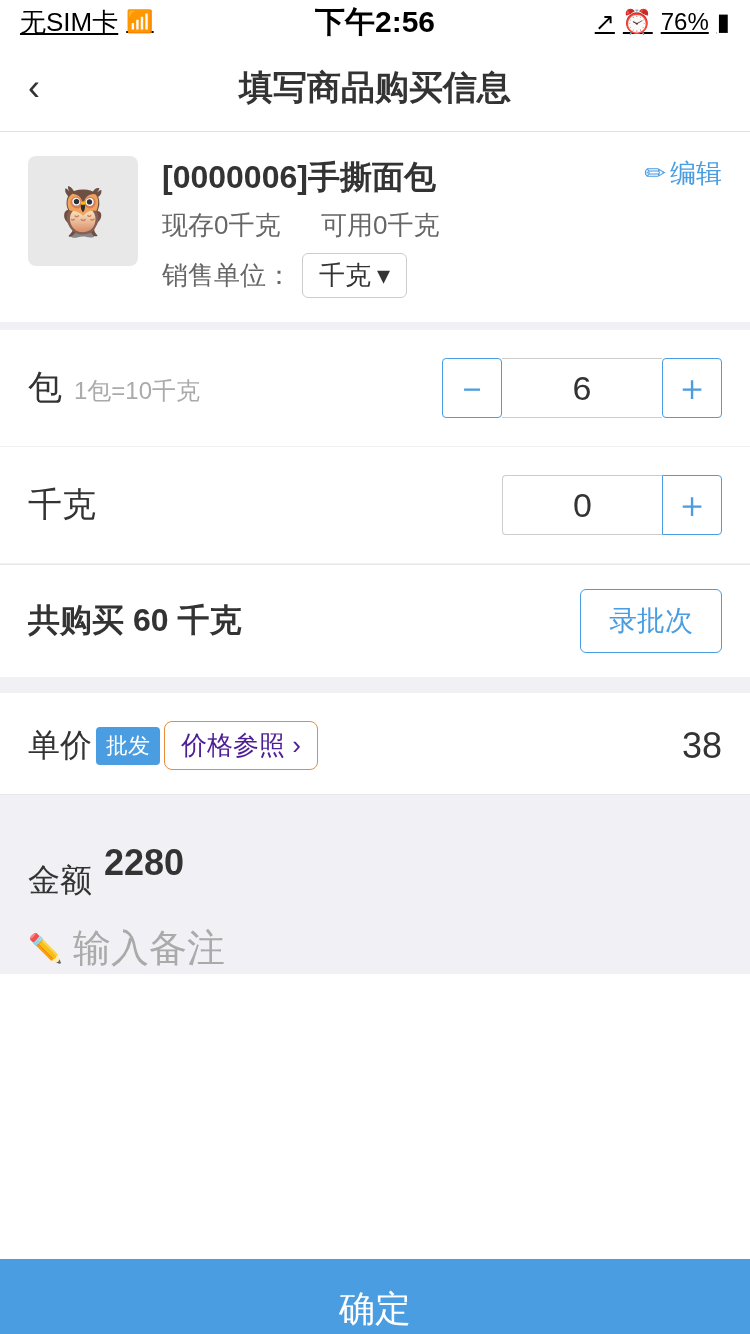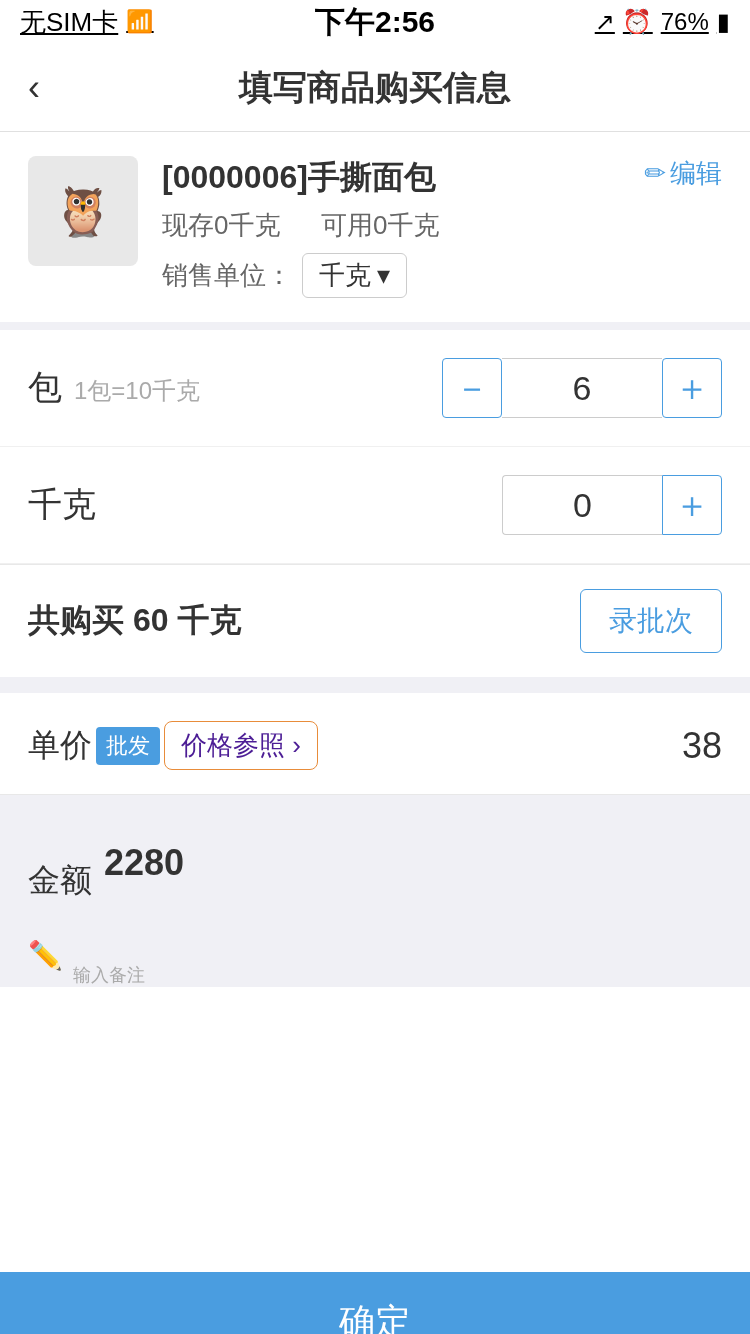--- a/index.html
+++ b/index.html
@@ -295,23 +295,22 @@
     .note-row {
       display: flex;
       align-items: center;
       gap: 10px;
     }
     .note-icon {
       font-size: 28px;
       color: #aaa;
     }
     .note-text {
-      font-size: 18px;
+      font-size: 38px;
       color: #aaa;
-      margin-top: 40px;
     }
 
     
     .white-area {
       background: #fff;
       flex: 1;
       min-height: 300px;
       margin-top: 0;
     }
 

